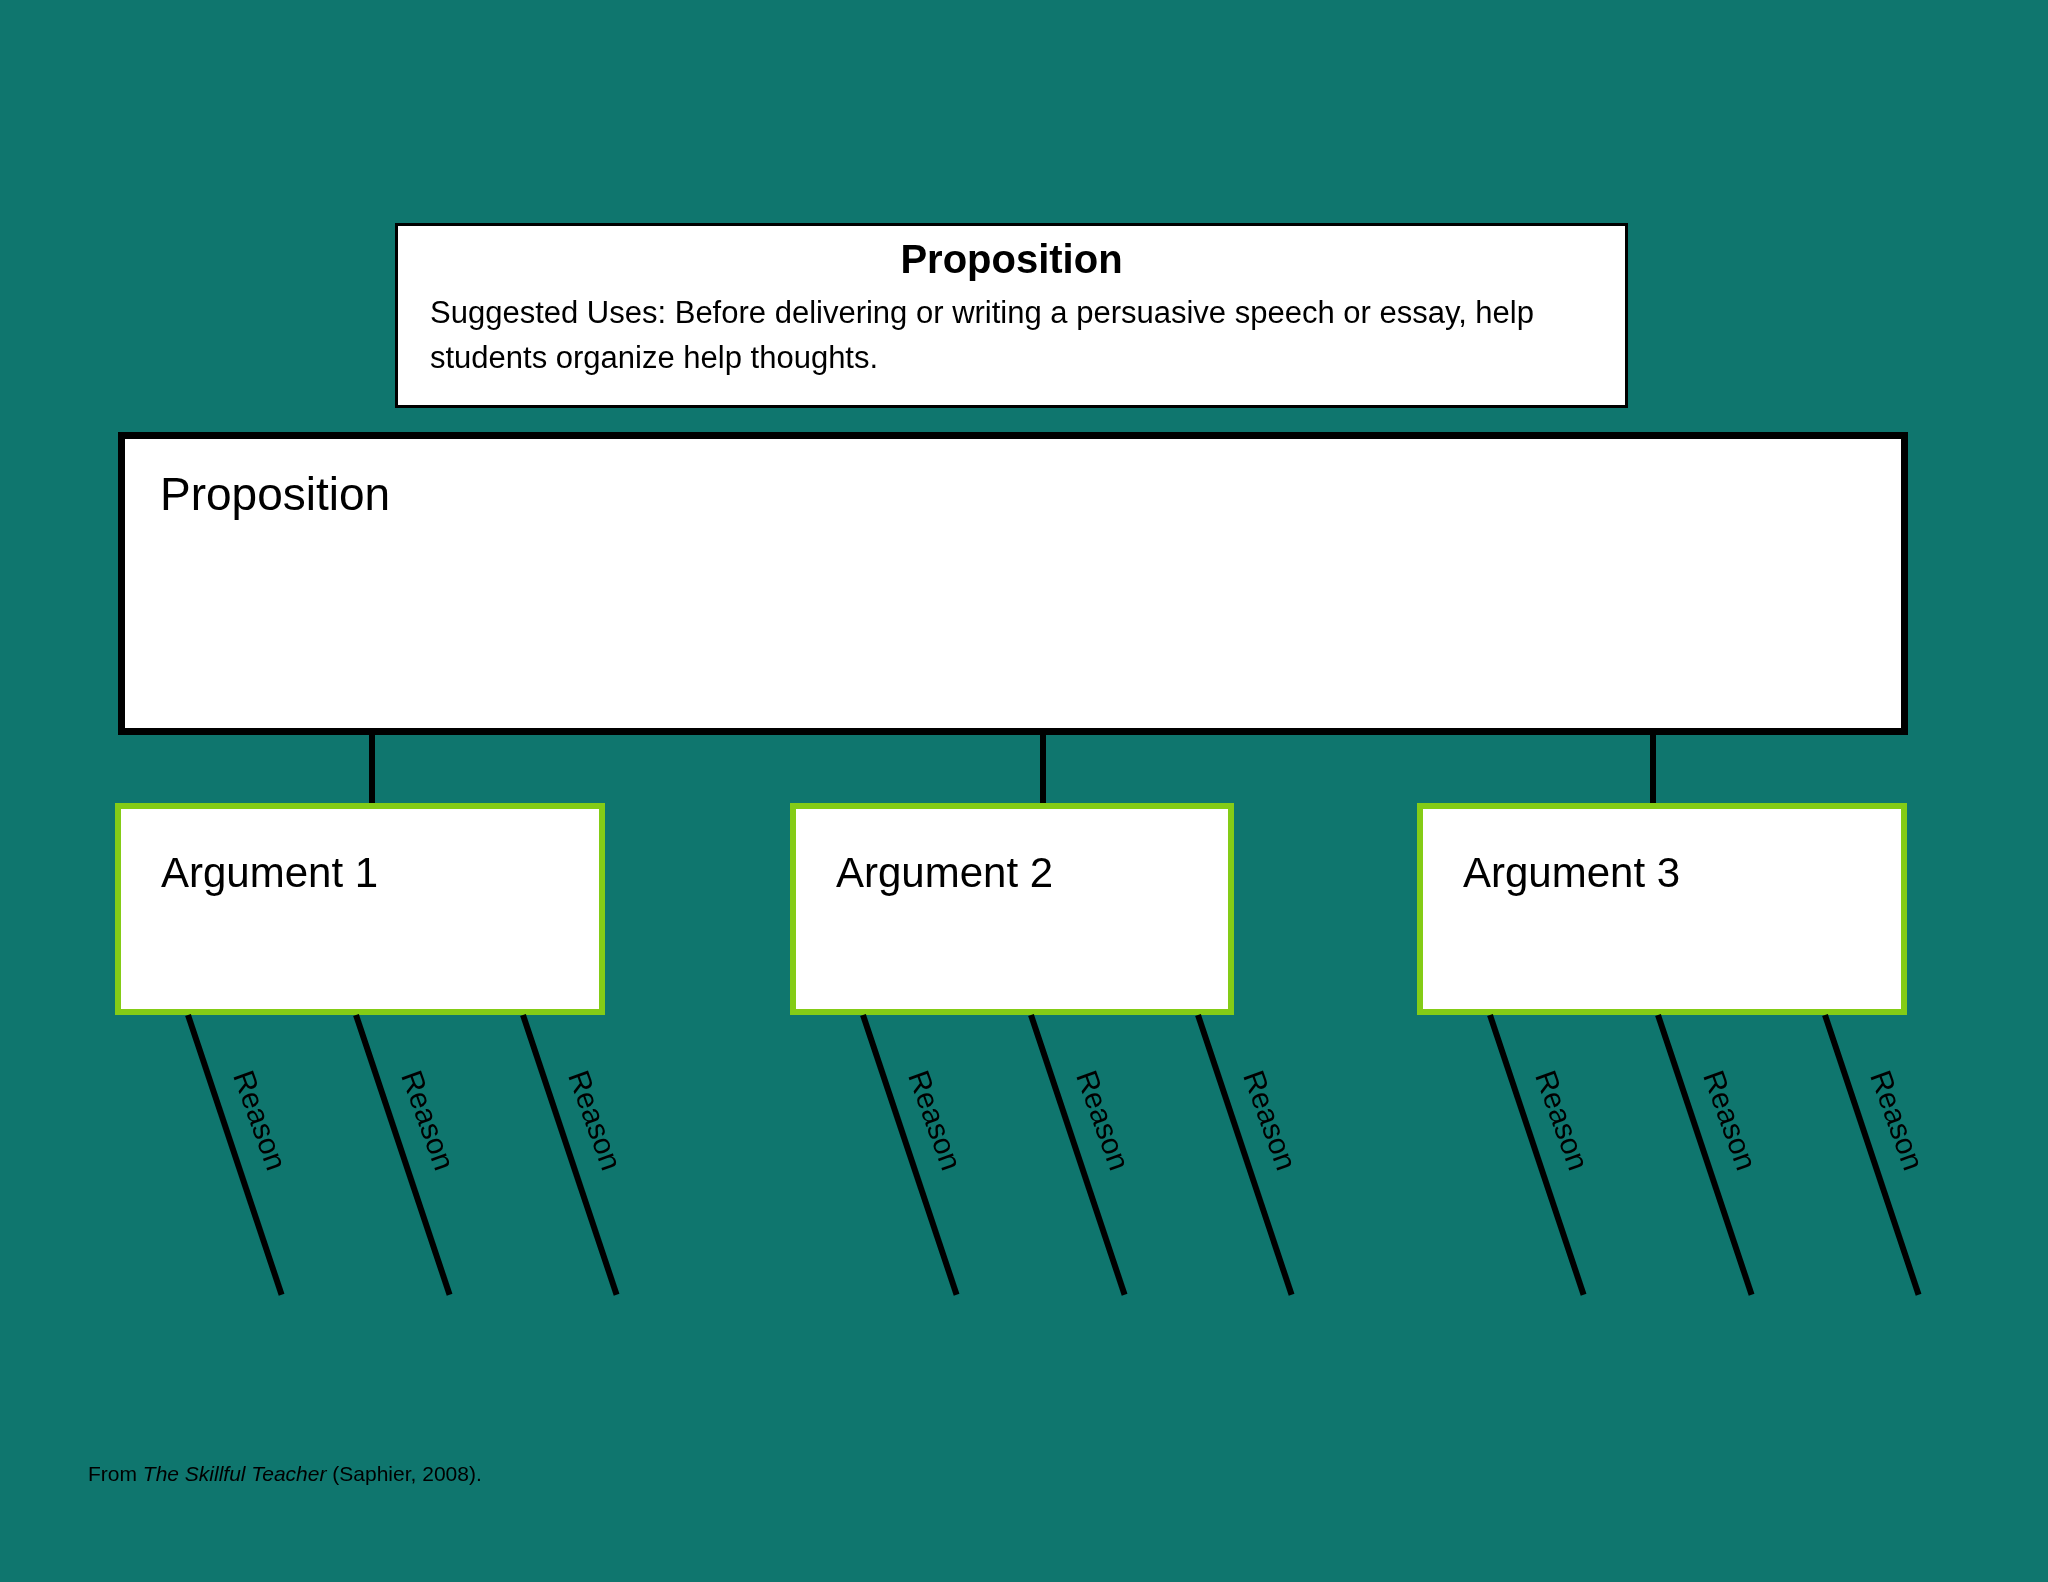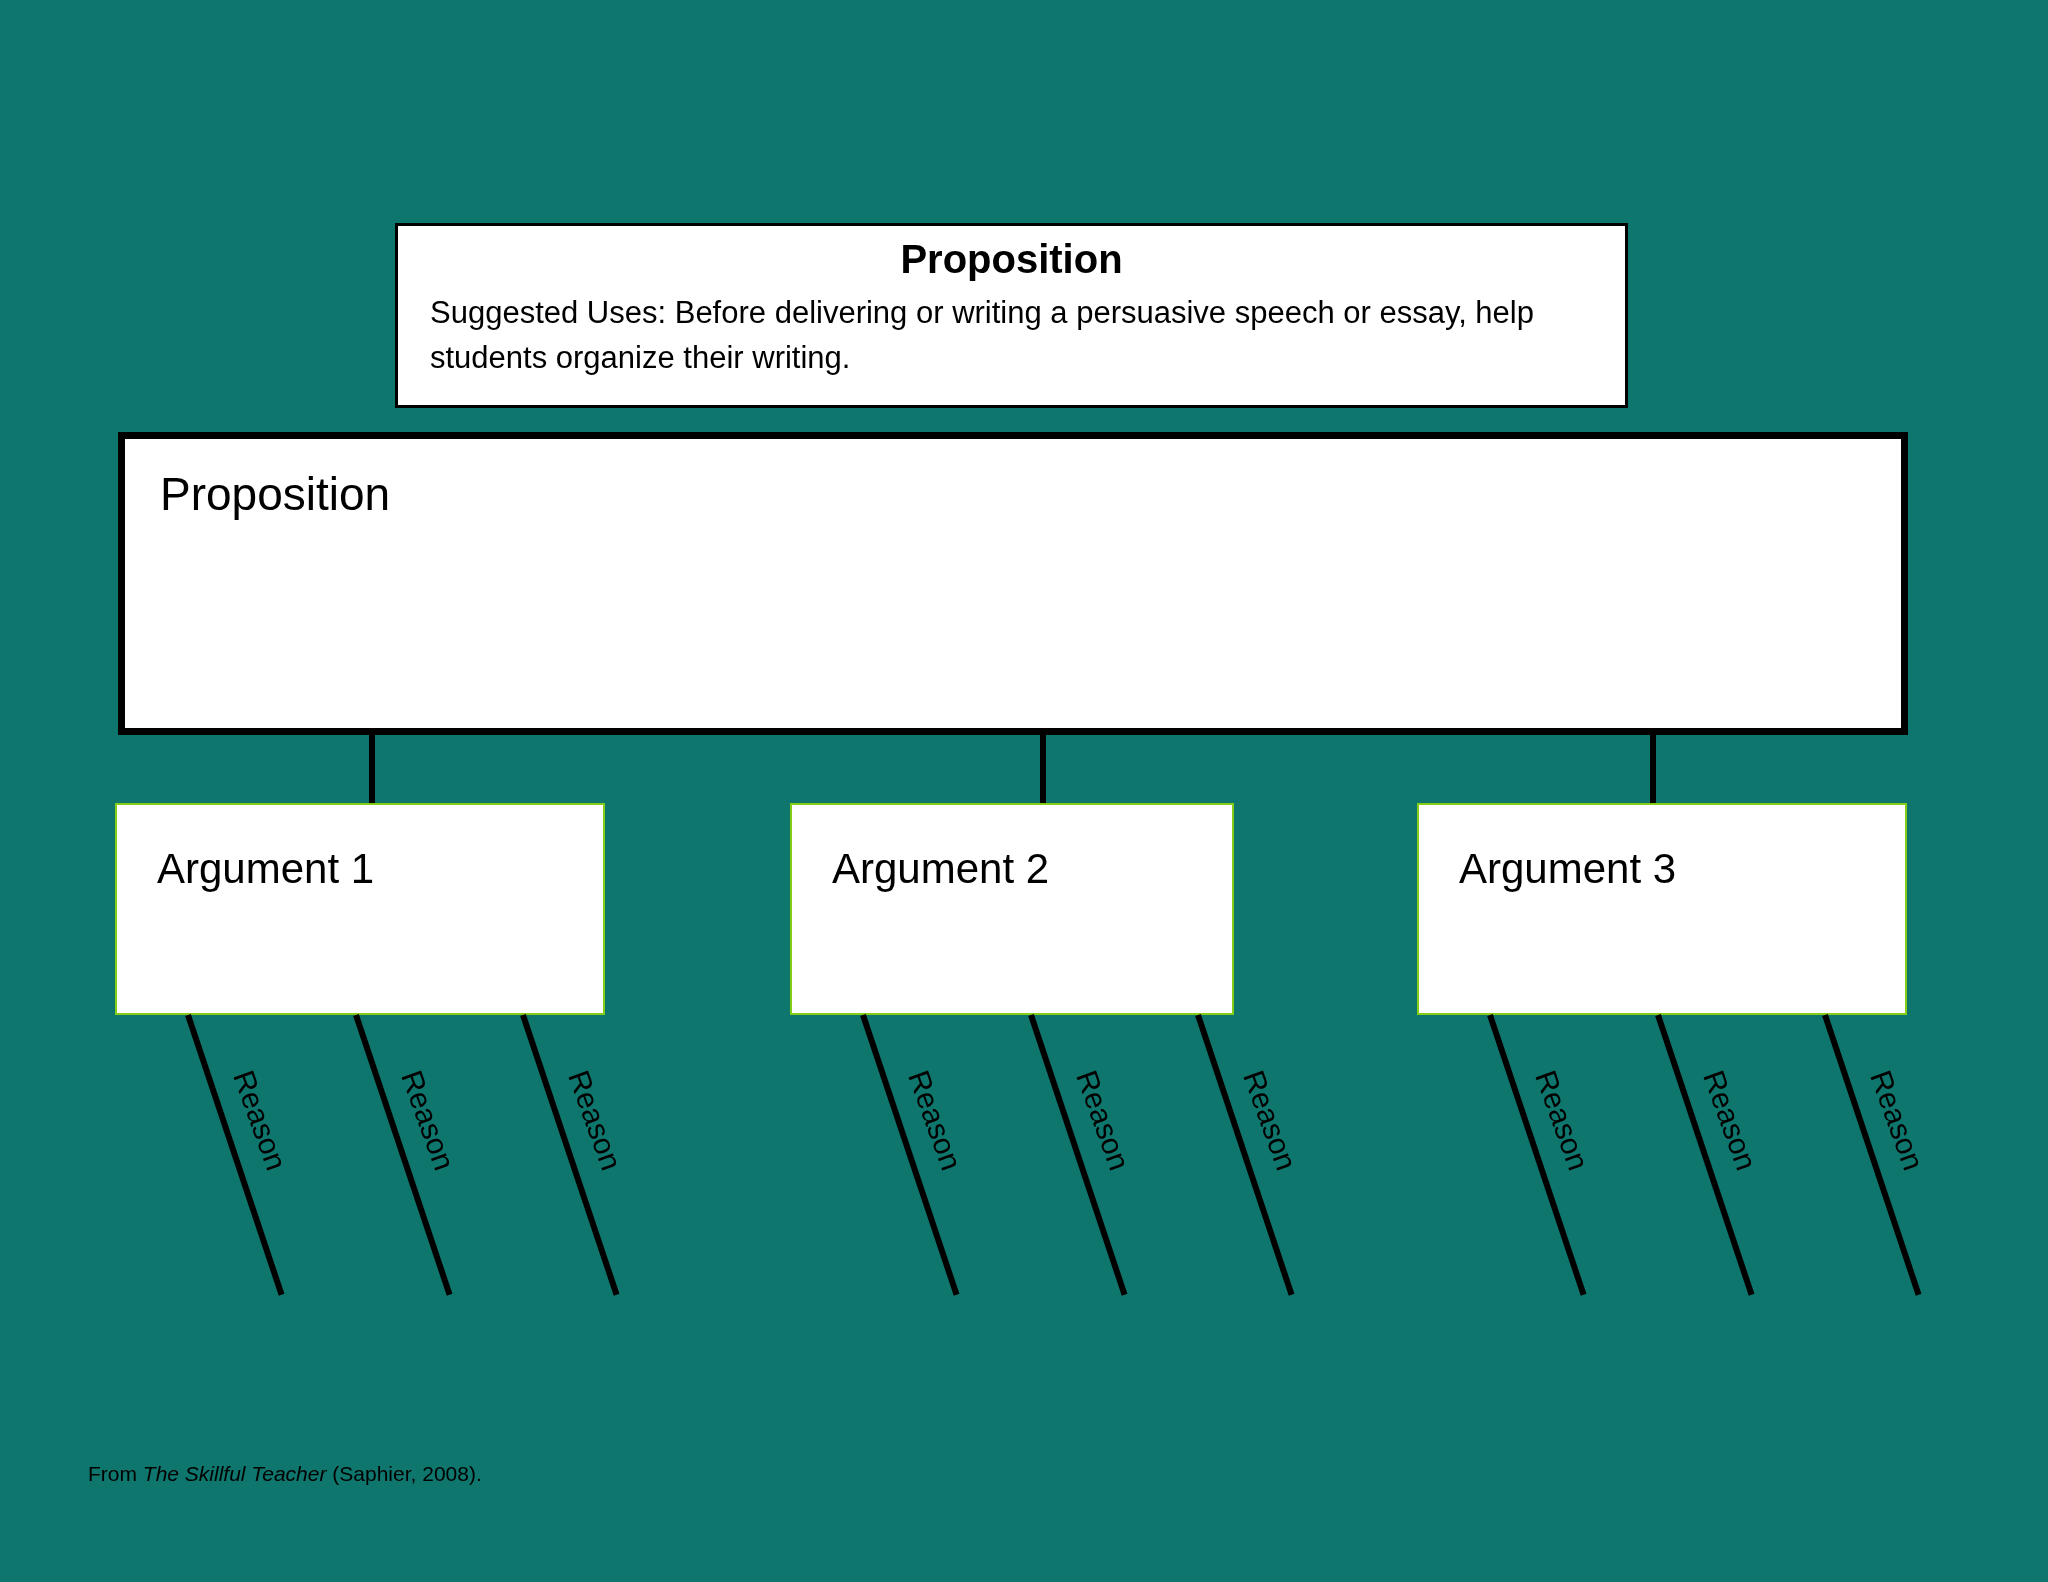--- a/index.html
+++ b/index.html
@@ -67,21 +67,21 @@
     width: 6px;
     height: 68px;
     background: #000000;
   }
 
   
   .arg-box {
     position: absolute;
     top: 803px;
     height: 212px;
-    border: 2px solid #84cc16;
+    border: 6px solid #84cc16;
     box-sizing: border-box;
     background: #ffffff;
   }
   .arg-box .label {
     padding: 39px 0 0 40px;
     font-size: 42px;
     line-height: 50px;
   }
 
   
@@ -120,21 +120,21 @@
   }
 </style>
 </head>
 <body>
 
 <div class="page">
 
   <div class="title-box">
     <div class="heading">Proposition</div>
     <div class="desc">Suggested Uses: Before delivering or writing a persuasive speech or essay, help</div>
-    <div class="desc" style="margin-top:0;">students organize their writing.</div>
+    <div class="desc" style="margin-top:0;">students organize help thoughts.</div>
   </div>
 
   <div class="prop-box">
     <div class="label">Proposition</div>
   </div>
 
   <div class="connector" style="left:369px;"></div>
   <div class="connector" style="left:1040px;"></div>
   <div class="connector" style="left:1650px;"></div>
 

